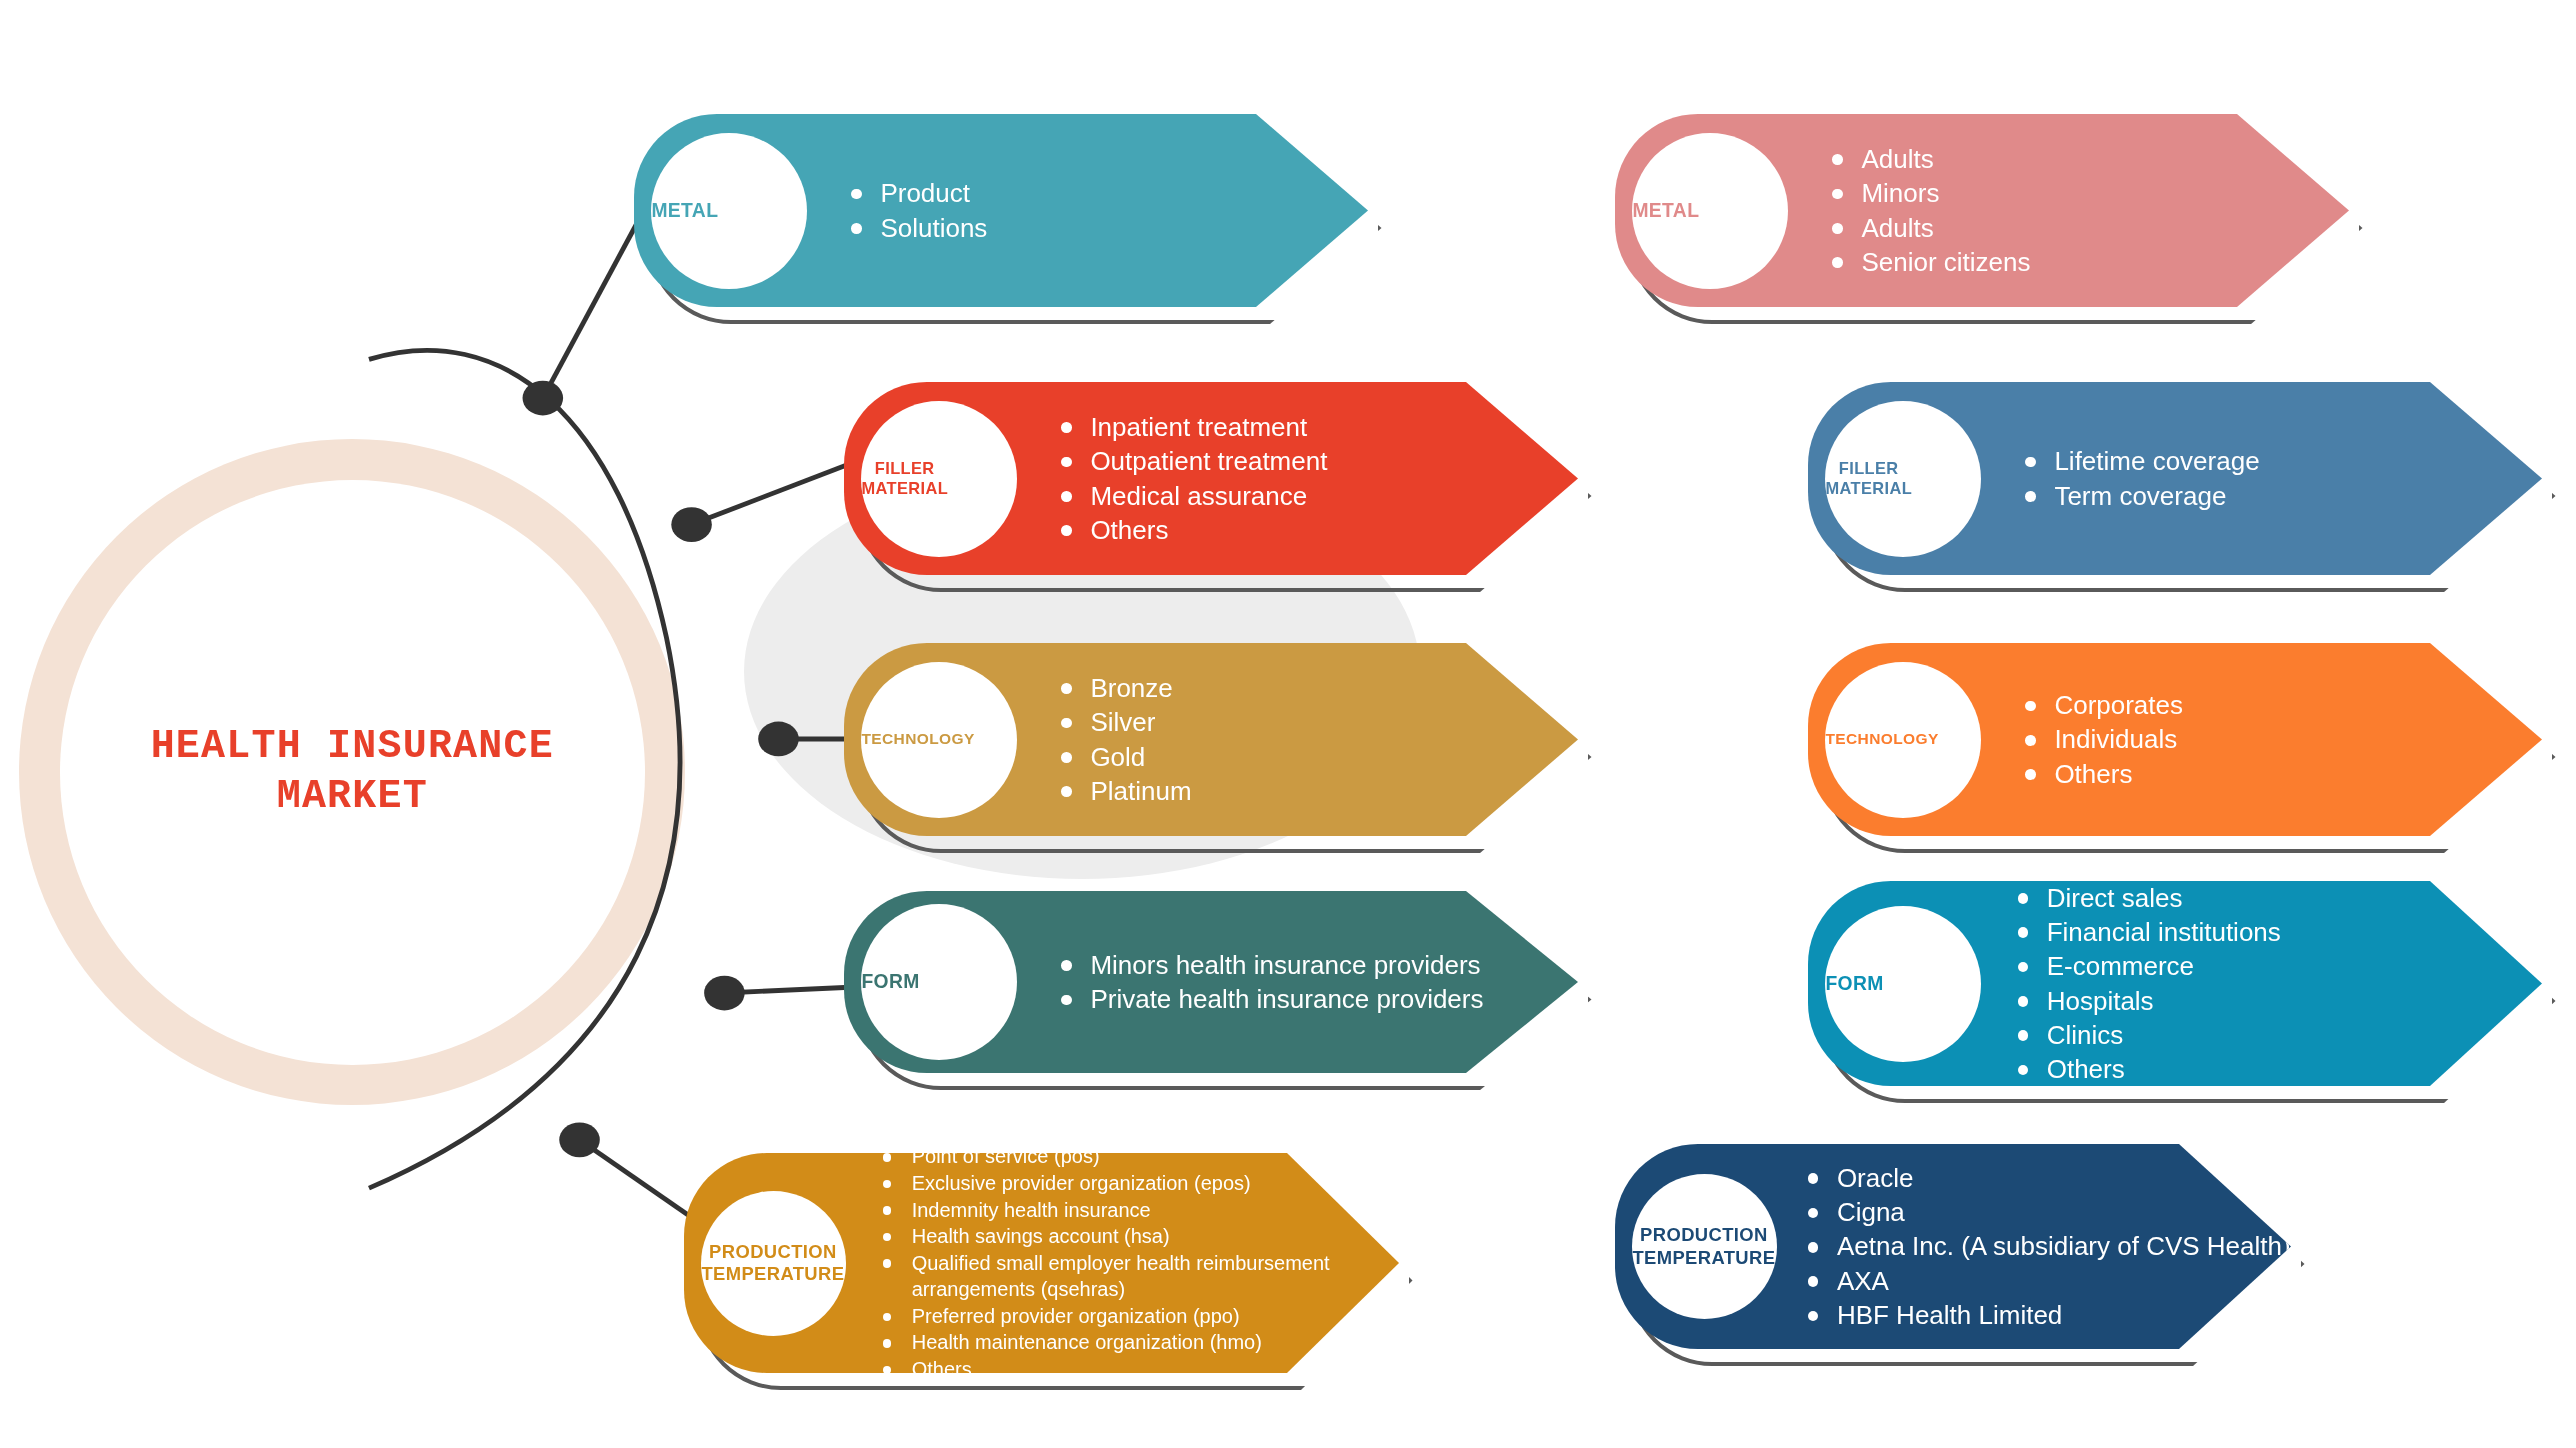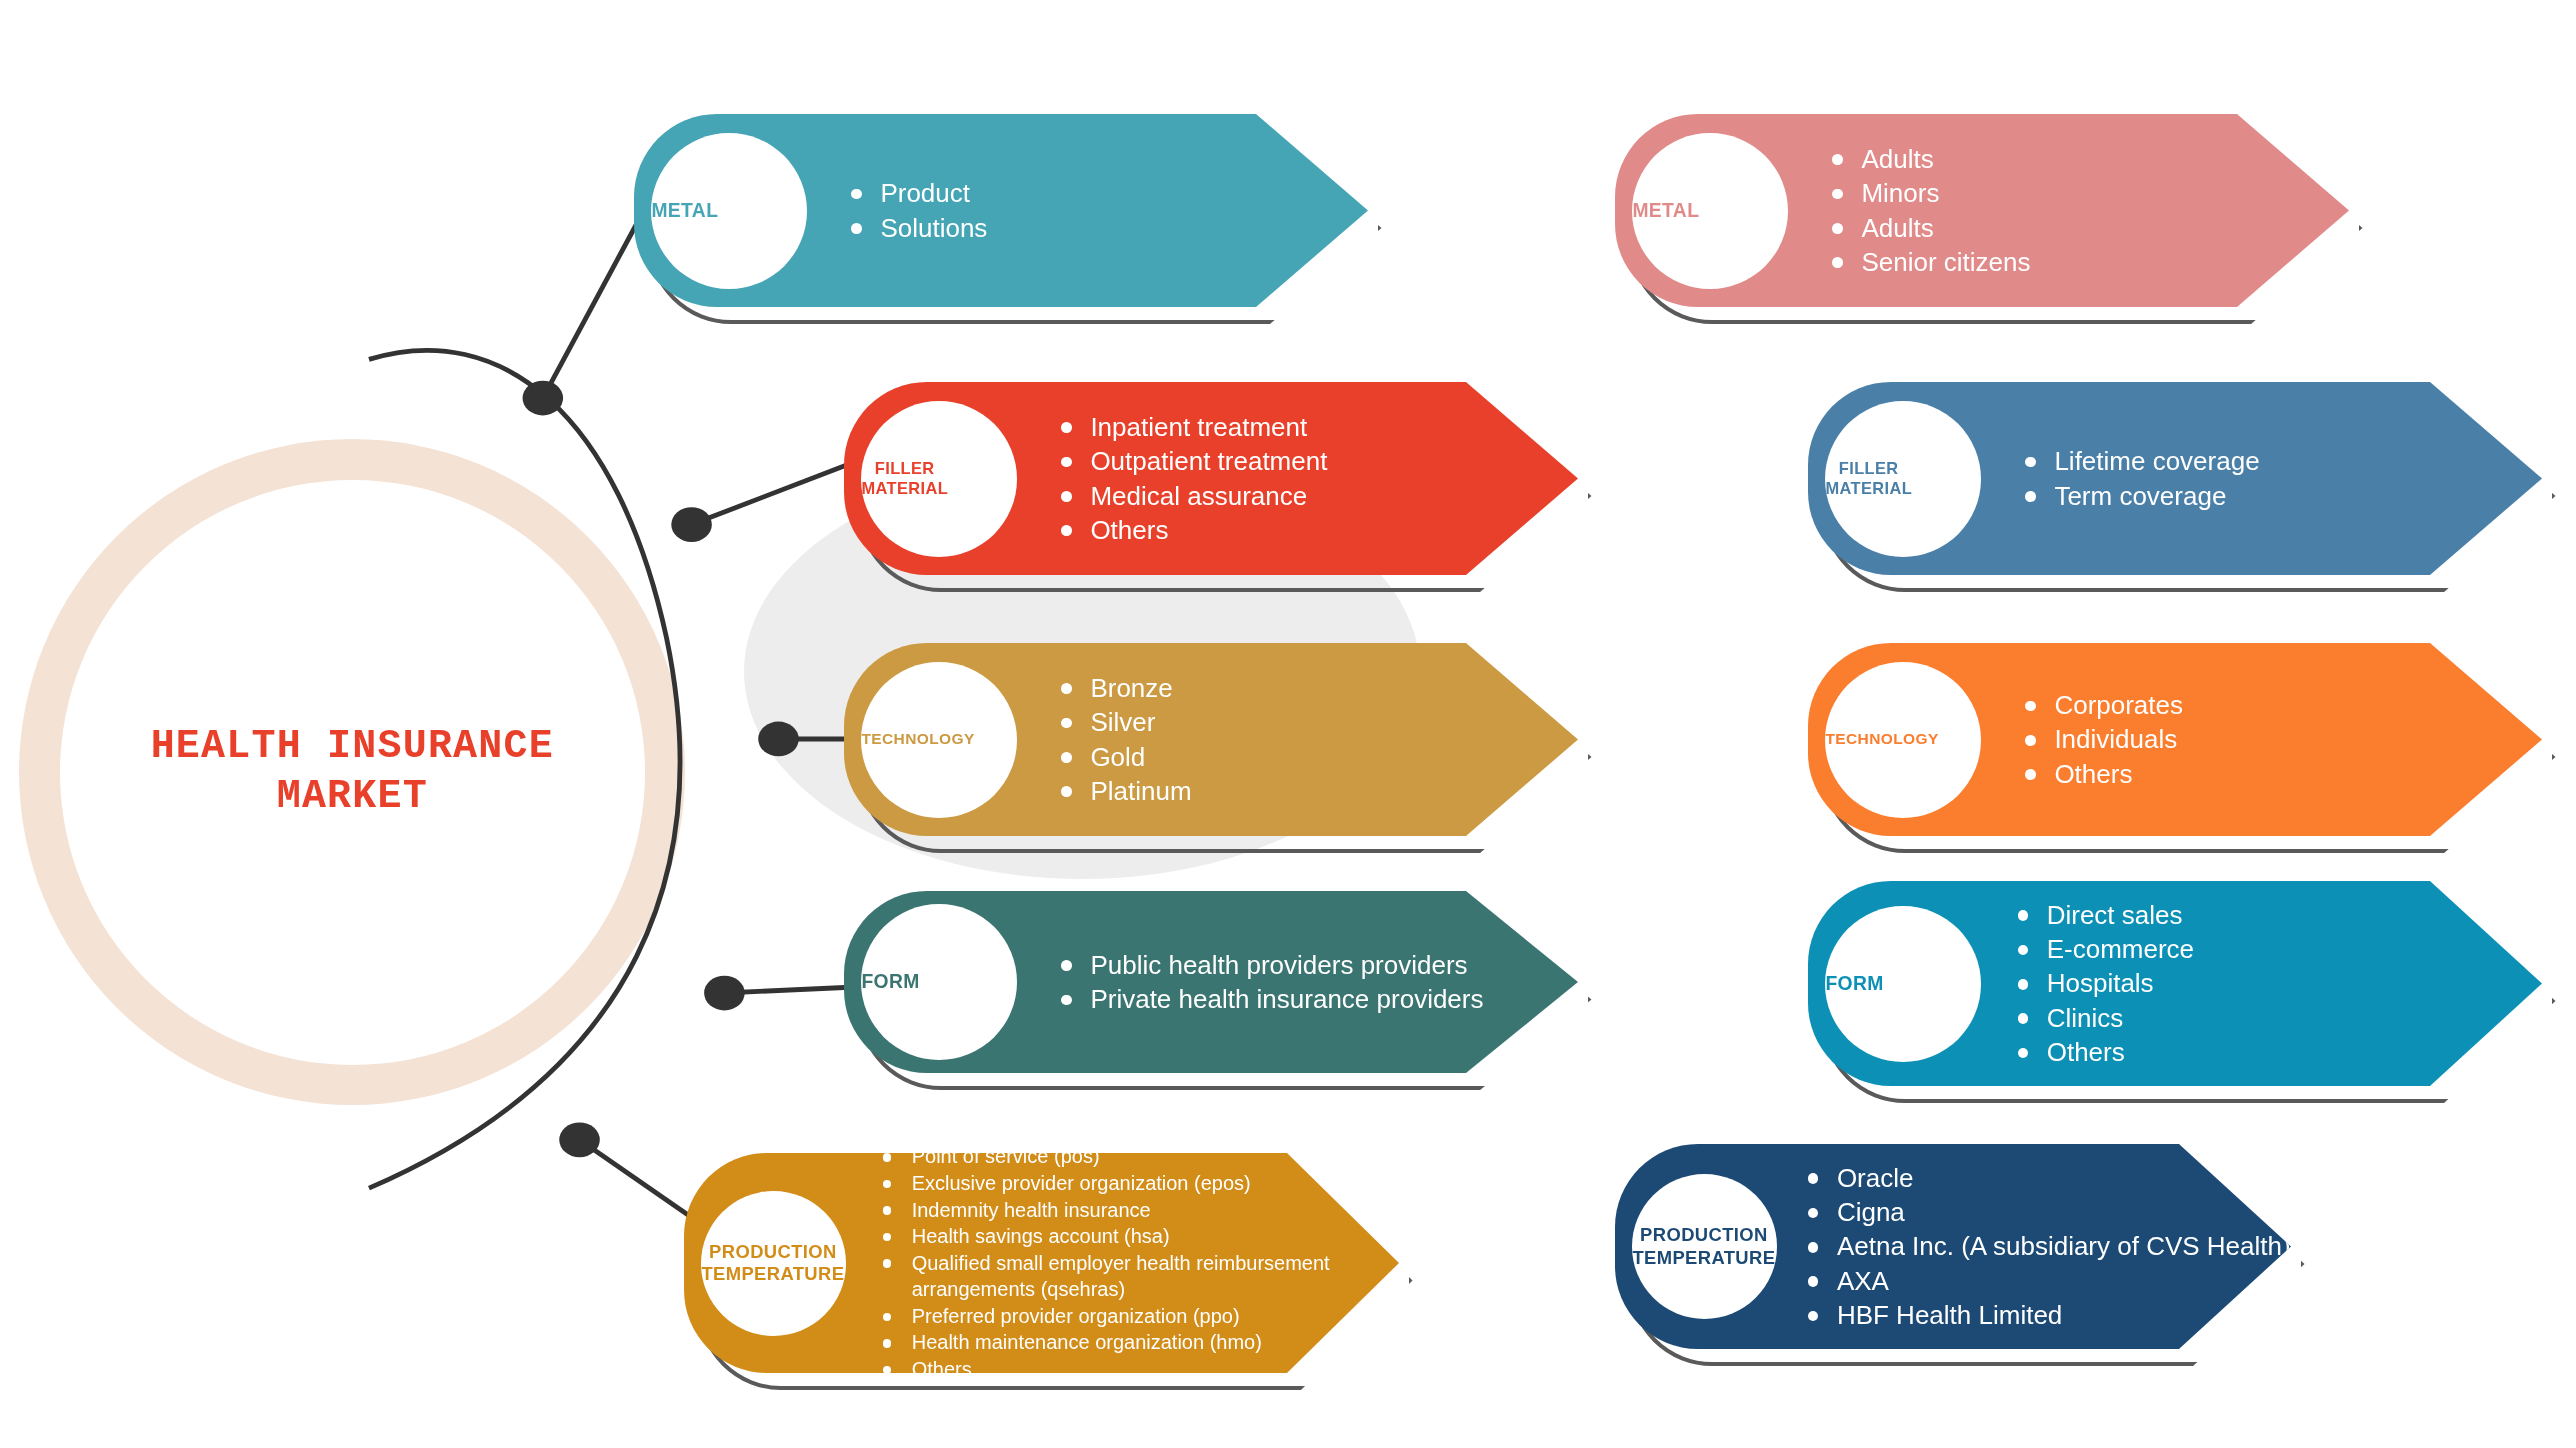--- a/index.html
+++ b/index.html
@@ -225,21 +225,21 @@
   </div>
 </div>
 
 <div class="banner" style="left:844px; top:891px; width:734px; height:182px;">
   <div class="banner-shadow"></div>
   <div class="banner-body" style="background:#3B7571;">
     <div class="banner-circle" style="color:#3B7571;">
       <span><span>FORM</span></span>
     </div>
     <ul class="banner-list">
-      <li>Public health providers providers</li>
+      <li>Minors health insurance providers</li>
       <li>Private health insurance providers</li>
     </ul>
   </div>
 </div>
 
 <div class="banner" style="left:684px; top:1153px; width:715px; height:220px;">
   <div class="banner-shadow"></div>
   <div class="banner-body" style="background:#D28C18;">
     <div class="banner-circle tiny-label" style="color:#D28C18; width:145px; height:145px; font-size:18.4px;">
       <span>
@@ -306,20 +306,21 @@
 </div>
 
 <div class="banner" style="left:1808px; top:881px; width:734px; height:205px;">
   <div class="banner-shadow"></div>
   <div class="banner-body" style="background:#0C90B5;">
     <div class="banner-circle" style="color:#0C90B5;">
       <span><span>FORM</span></span>
     </div>
     <ul class="banner-list" style="padding-left:19.3px;">
       <li>Direct sales</li>
+      <li>Financial institutions</li>
       <li>E-commerce</li>
       <li>Hospitals</li>
       <li>Clinics</li>
       <li>Others</li>
     </ul>
   </div>
 </div>
 
 <div class="banner" style="left:1615px; top:1144px; width:676px; height:205px;">
   <div class="banner-shadow"></div>

